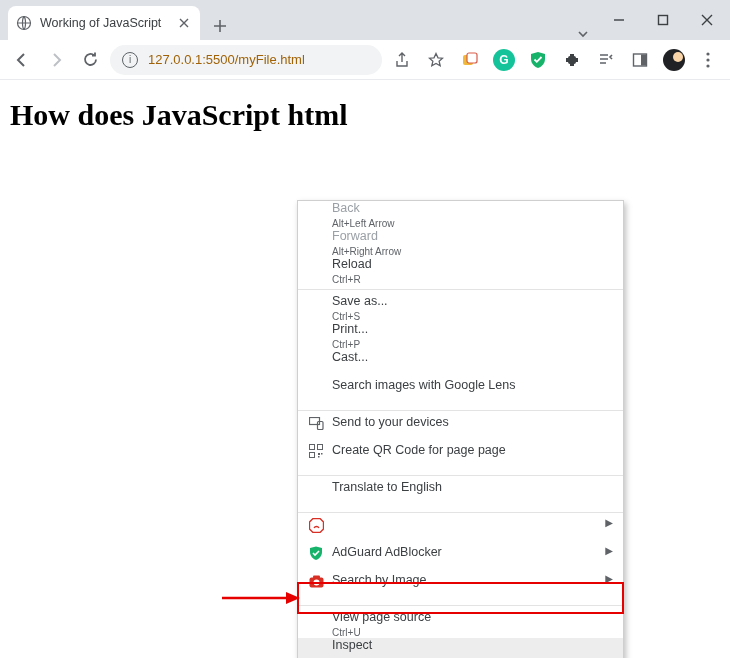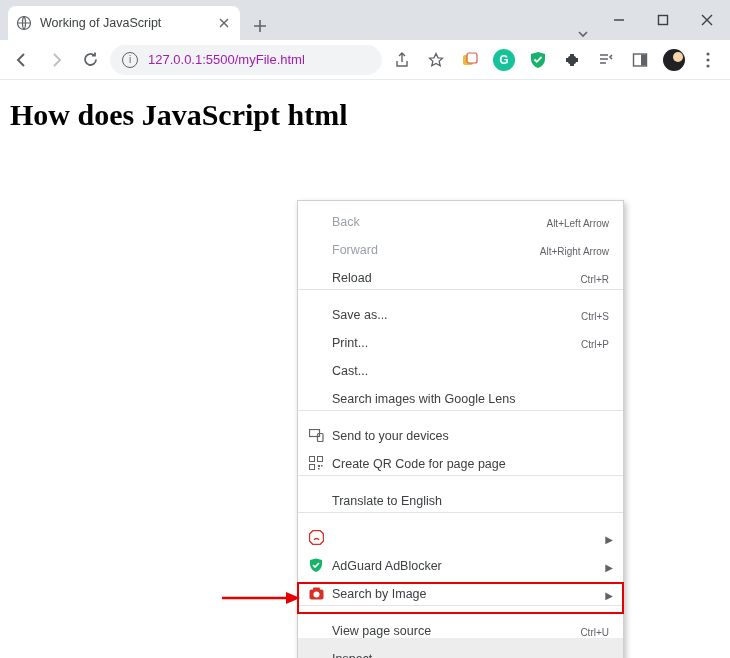--- a/index.html
+++ b/index.html
@@ -1,49 +1,49 @@
 <!DOCTYPE html>
 <html><head>
   <meta charset="utf-8">
   <style>
     * { margin: 0; padding: 0; box-sizing: border-box; font-family: "Segoe UI", Arial, sans-serif; }
     body { width: 730px; height: 658px; background: #fff; overflow: hidden; position: relative; }
 
     
     .titlebar { height: 40px; background: #dee1e6; display: flex; align-items: flex-end; }
-    .tab { background: #fff; margin-left: 8px; height: 34px; width: 232px; border-radius: 8px 8px 0 0; display: flex; align-items: center; padding: 0 8px; gap: 8px; font-size: 12.5px; color: #3c4043; }
+    .tab { background: #fff; margin-left: 8px; height: 34px; width: 192px; border-radius: 8px 8px 0 0; display: flex; align-items: center; padding: 0 8px; gap: 8px; font-size: 12.5px; color: #3c4043; }
     .tab .favicon { width: 16px; height: 16px; display: flex; align-items: center; justify-content: center; }
     .tab .title { flex: 1; white-space: nowrap; overflow: hidden; }
     .tab .close { width: 16px; height: 16px; display: flex; align-items: center; justify-content: center; font-size: 14px; color: #5f6368; }
     .newtab { width: 28px; height: 28px; margin-left: 6px; display: flex; align-items: center; justify-content: center; color: #5f6368; font-size: 16px; }
     .titlebar-spacer { flex: 1; }
     .win-controls { display: flex; height: 40px; align-items: flex-start; padding-top: 6px; gap: 6px; padding-right: 4px; }
     .win-btn { width: 38px; height: 28px; display: flex; align-items: center; justify-content: center; color: #3c4043; }
     .win-btn svg { width: 12px; height: 12px; }
     .caret-down { width: 34px; display:flex; align-items:center; justify-content:center; color:#5f6368; }
 
     
     .toolbar { height: 40px; background: #fff; display: flex; align-items: center; padding: 0 8px; gap: 6px; border-bottom: 1px solid #e8eaed; }
     .nav-btn { width: 28px; height: 28px; display:flex; align-items:center; justify-content:center; color:#5f6368; border-radius:50%; }
     .nav-btn.disabled { color:#bdc1c6; }
     .addr { flex: 1; height: 30px; background:#f1f3f4; border-radius: 15px; display:flex; align-items:center; padding:0 12px; gap:10px; color:#5f6368; font-size:13px; }
     .addr .info-icon { width:16px;height:16px;display:flex;align-items:center;justify-content:center;border:1px solid #5f6368;border-radius:50%;font-size:10px; }
-    .addr-text { flex:1; color:#a21caf; }
+    .addr-text { flex:1; color:#a16207; }
     .tb-icon { width: 28px; height: 28px; display:flex; align-items:center; justify-content:center; color:#5f6368; }
     .ext-badge { width:22px;height:22px;border-radius:50%;display:flex;align-items:center;justify-content:center;font-size:12px; }
     .avatar { width:22px;height:22px;border-radius:50%;background:#202124;position:relative;overflow:hidden; }
     .avatar::after{content:"";position:absolute;width:10px;height:10px;background:#f9d4a8;border-radius:50%;top:3px;right:2px;}
 
     
     .page { padding: 18px 10px; }
     .heading { font-family: "Times New Roman", serif; font-size: 30px; font-weight: bold; color:#000; }
 
     
     .ctxmenu { position:absolute; left:297px; top:200px; width:327px; background:#fff; border:1px solid #cfcfcf; box-shadow: 2px 3px 6px rgba(0,0,0,0.25); font-size:12.5px; color:#3c4043; }
-    .ctx-item { height:28px; display:flex; align-items:flex-end; padding: 0 14px 0 34px; position:relative; }
+    .ctx-item { height:28px; display:flex; align-items:flex-start; padding: 0 14px 0 34px; position:relative;flex-direction:column; }
     .ctx-item .lefticon { position:absolute; left:10px; width:16px; height:16px; display:flex;align-items:center;justify-content:center; }
     .ctx-label { flex:1; white-space:nowrap; }
     .ctx-shortcut { color:#5f6368; font-size:10px; }
     .ctx-item.disabled .ctx-label { color:#9aa0a6; }
     .ctx-sep { height:1px; background:#e3e3e3; margin:4px 0; }
     .ctx-sub { position:absolute; right:10px; color:#5f6368; font-size:10px; }
     .ctx-item.hover { background:#ededed; }
 
     
     .highlight-box { position:absolute; border:2.5px solid #e60000; }

